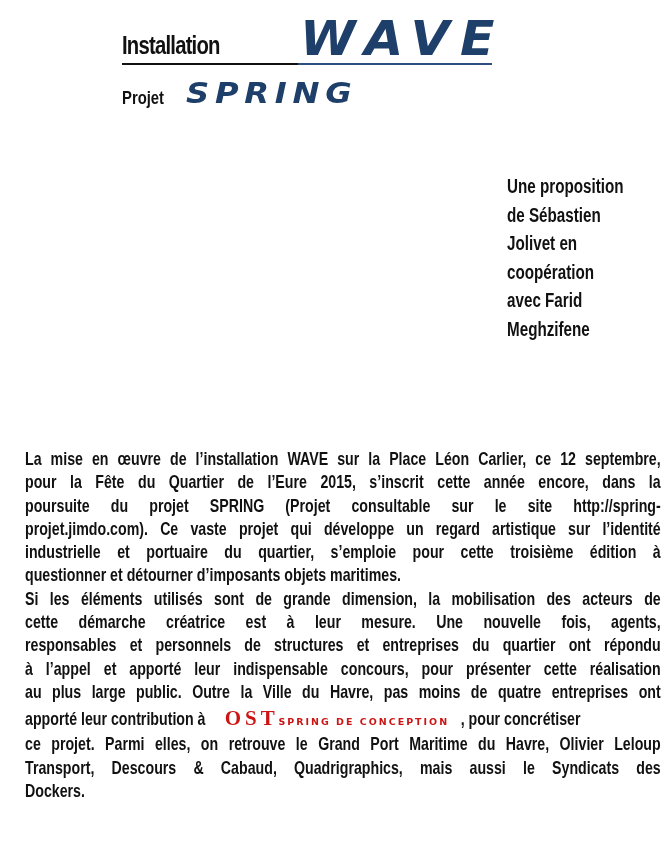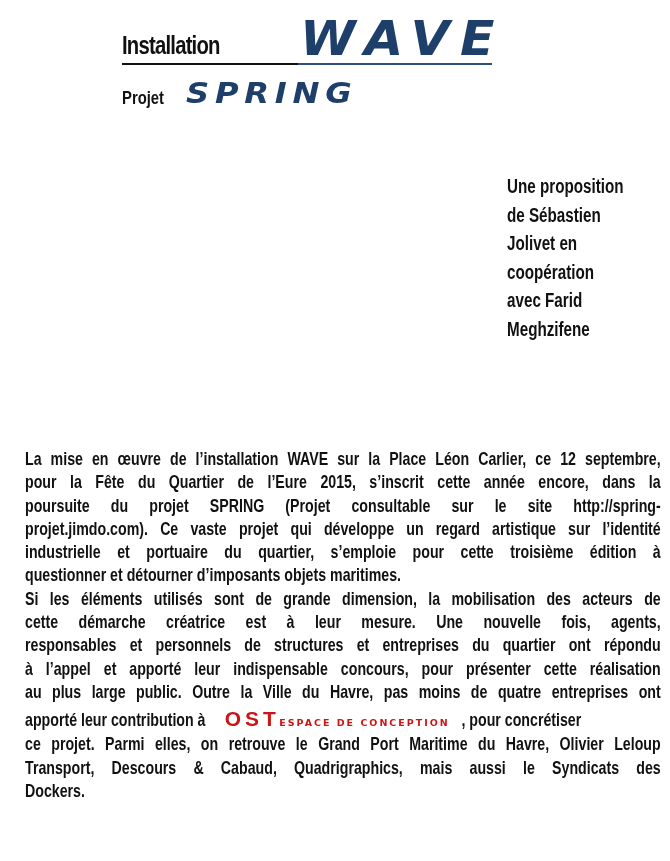--- a/index.html
+++ b/index.html
@@ -16,21 +16,21 @@
     .title-spring { position:absolute; left:186px; top:80px; font-family:"DejaVu Sans", sans-serif; font-weight:bold;
            font-style:italic; font-size:28px; letter-spacing:5px; color:#1f3f6b; line-height:1; transform:scaleX(1.15); transform-origin:left top; }
     .credit { position:absolute; left:507px; top:172px; width:200px; font-weight:bold; font-size:19.5px; line-height:28.5px;
            transform:scaleX(0.78); transform-origin:left top; color:#111; }
     .credit span { display:block; white-space:nowrap; }
     .body-text { position:absolute; left:25px; top:448px; width:815px; font-weight:bold; font-size:18.2px; line-height:23.3px;
            transform:scaleX(0.78); transform-origin:left top; color:#111; }
     .line { display:block; white-space:nowrap; text-align:justify; text-align-last:justify; height:23.3px; }
     .line.last { text-align-last:left; }
     .line.mid { height:24px; }
-    .ost { color:#cc1414; font-family:Liberation Sans, sans-serif; font-weight:bold; font-size:21px; letter-spacing:4px;
+    .ost { color:#cc1414; font-family:Liberation Serif, serif; font-weight:bold; font-size:21px; letter-spacing:4px;
            display:inline-block; transform:scaleX(1.28); transform-origin:left center; margin-right:10px; }
     .ost-sub { color:#cc1414; font-family:"DejaVu Sans", sans-serif; font-weight:bold; font-size:9.5px; letter-spacing:2px;
            display:inline-block; transform:scaleX(1.28); transform-origin:left center; margin-right:58px; }
   </style>
 </head>
 <body>
 
 <div class="title-install">Installation</div>
 <div class="title-wave">WAVE</div>
 <div class="rule-black"></div>
@@ -56,19 +56,19 @@
   <span class="line last">questionner et détourner d’imposants objets maritimes.</span>
   <span class="line">Si les éléments utilisés  sont de grande dimension, la mobilisation des acteurs de</span>
   <span class="line">cette démarche créatrice est à leur mesure. Une nouvelle fois, agents,</span>
   <span class="line">responsables et personnels de structures et entreprises du quartier ont répondu</span>
   <span class="line">à l’appel et apporté leur indispensable concours, pour présenter cette réalisation</span>
   <span class="line">au plus large public. Outre la Ville du Havre, pas moins de quatre entreprises ont</span>
   <span class="line last mid" style="height:26px;padding-top:3px;">
     <span>apporté leur contribution à</span>
     <span style="display:inline-block;width:14px;"></span>
     <span class="ost">OST</span>
-    <span class="ost-sub">ESPACE DE CONCEPTION</span>
+    <span class="ost-sub">SPRING DE CONCEPTION</span>
     <span>,  pour concrétiser</span>
   </span>
   <span class="line">ce projet. Parmi elles, on retrouve le Grand Port Maritime du Havre, Olivier Leloup</span>
   <span class="line">Transport, Descours &amp; Cabaud, Quadrigraphics, mais aussi le Syndicats des</span>
   <span class="line last">Dockers.</span>
 </div>
 
 </body></html>

